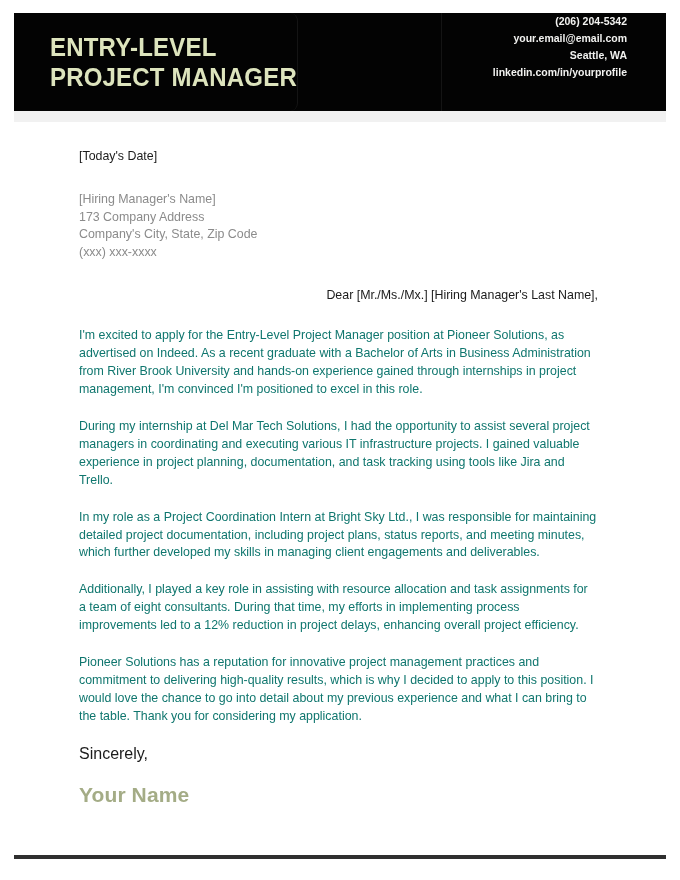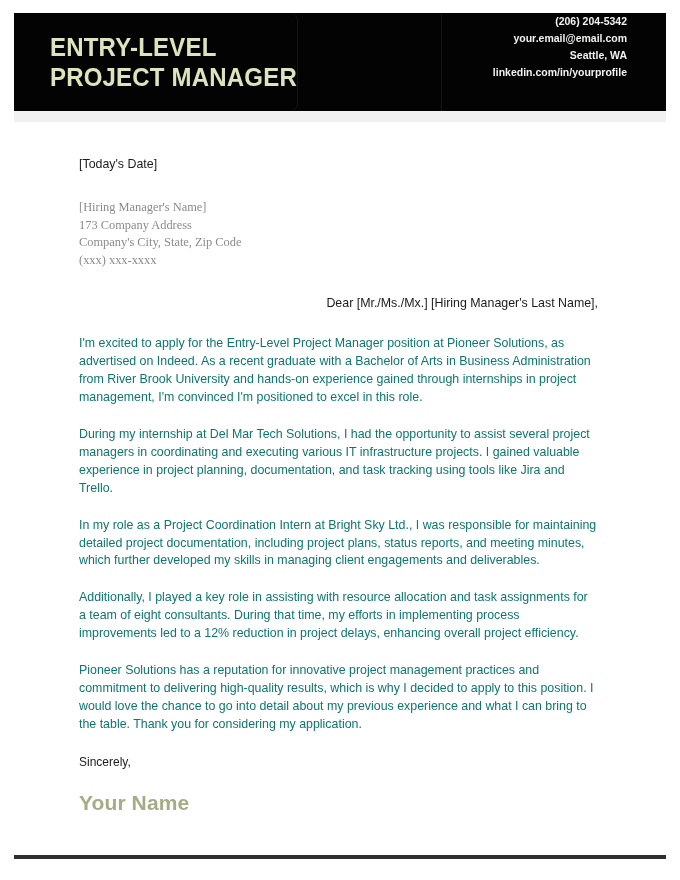--- a/index.html
+++ b/index.html
@@ -86,61 +86,60 @@
     top: 111px;
     width: 652px;
     height: 11px;
     background: #f1f1f1;
   }
 
   
   .letter {
     position: absolute;
     left: 79px;
-    top: 155px;
+    top: 147px;
     width: 519px;
   }
 
   .date-line {
     color: #1b1b1b;
     font-size: 12.4px;
     line-height: 18px;
     margin-bottom: 26px;
   }
 
   .recipient-block {
     margin-bottom: 25px;
   }
 
   .recipient-line {
     color: #8b8b8b;
     font-size: 12.4px;
     line-height: 17.6px;
-    font-family: Liberation Serif, serif;
   }
 
   .salutation {
     color: #1b1b1b;
     font-size: 12.4px;
     line-height: 18px;
     margin-bottom: 23px;
     text-align: right;
   }
 
   .paragraph {
     color: #0f766e;
     font-size: 12.4px;
     line-height: 17.9px;
     margin-bottom: 19px;
     text-align: left;
   }
 
   .closing {
     color: #1b1b1b;
-    font-size: 12px;
+    font-size: 16px;
     line-height: 18px;
     margin-top: 17px;
     margin-bottom: 22px;
   }
 
   .signature-name {
     color: #a4ac86;
     font-size: 21px;
     font-weight: bold;
     line-height: 20px;

